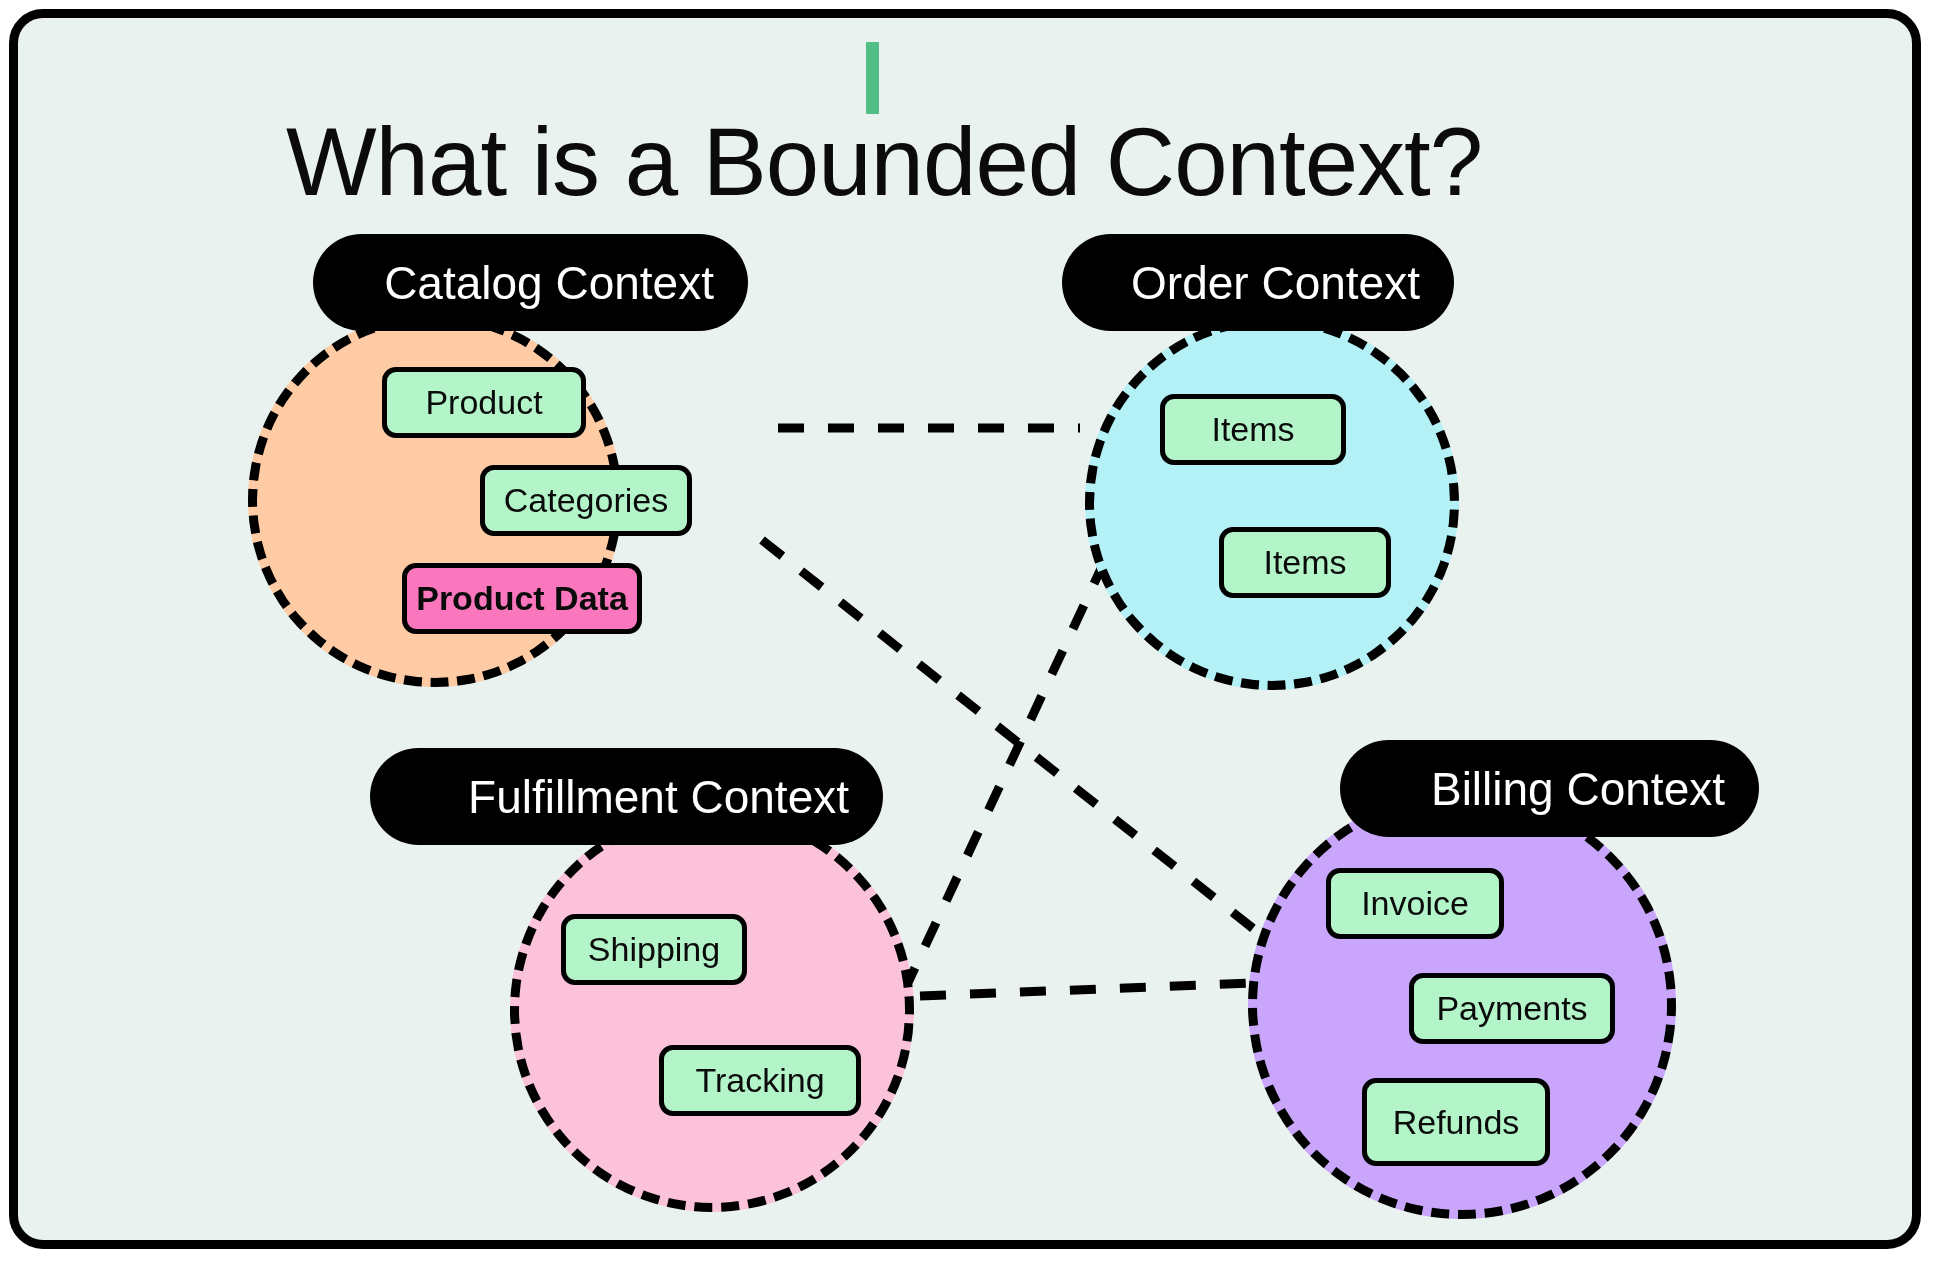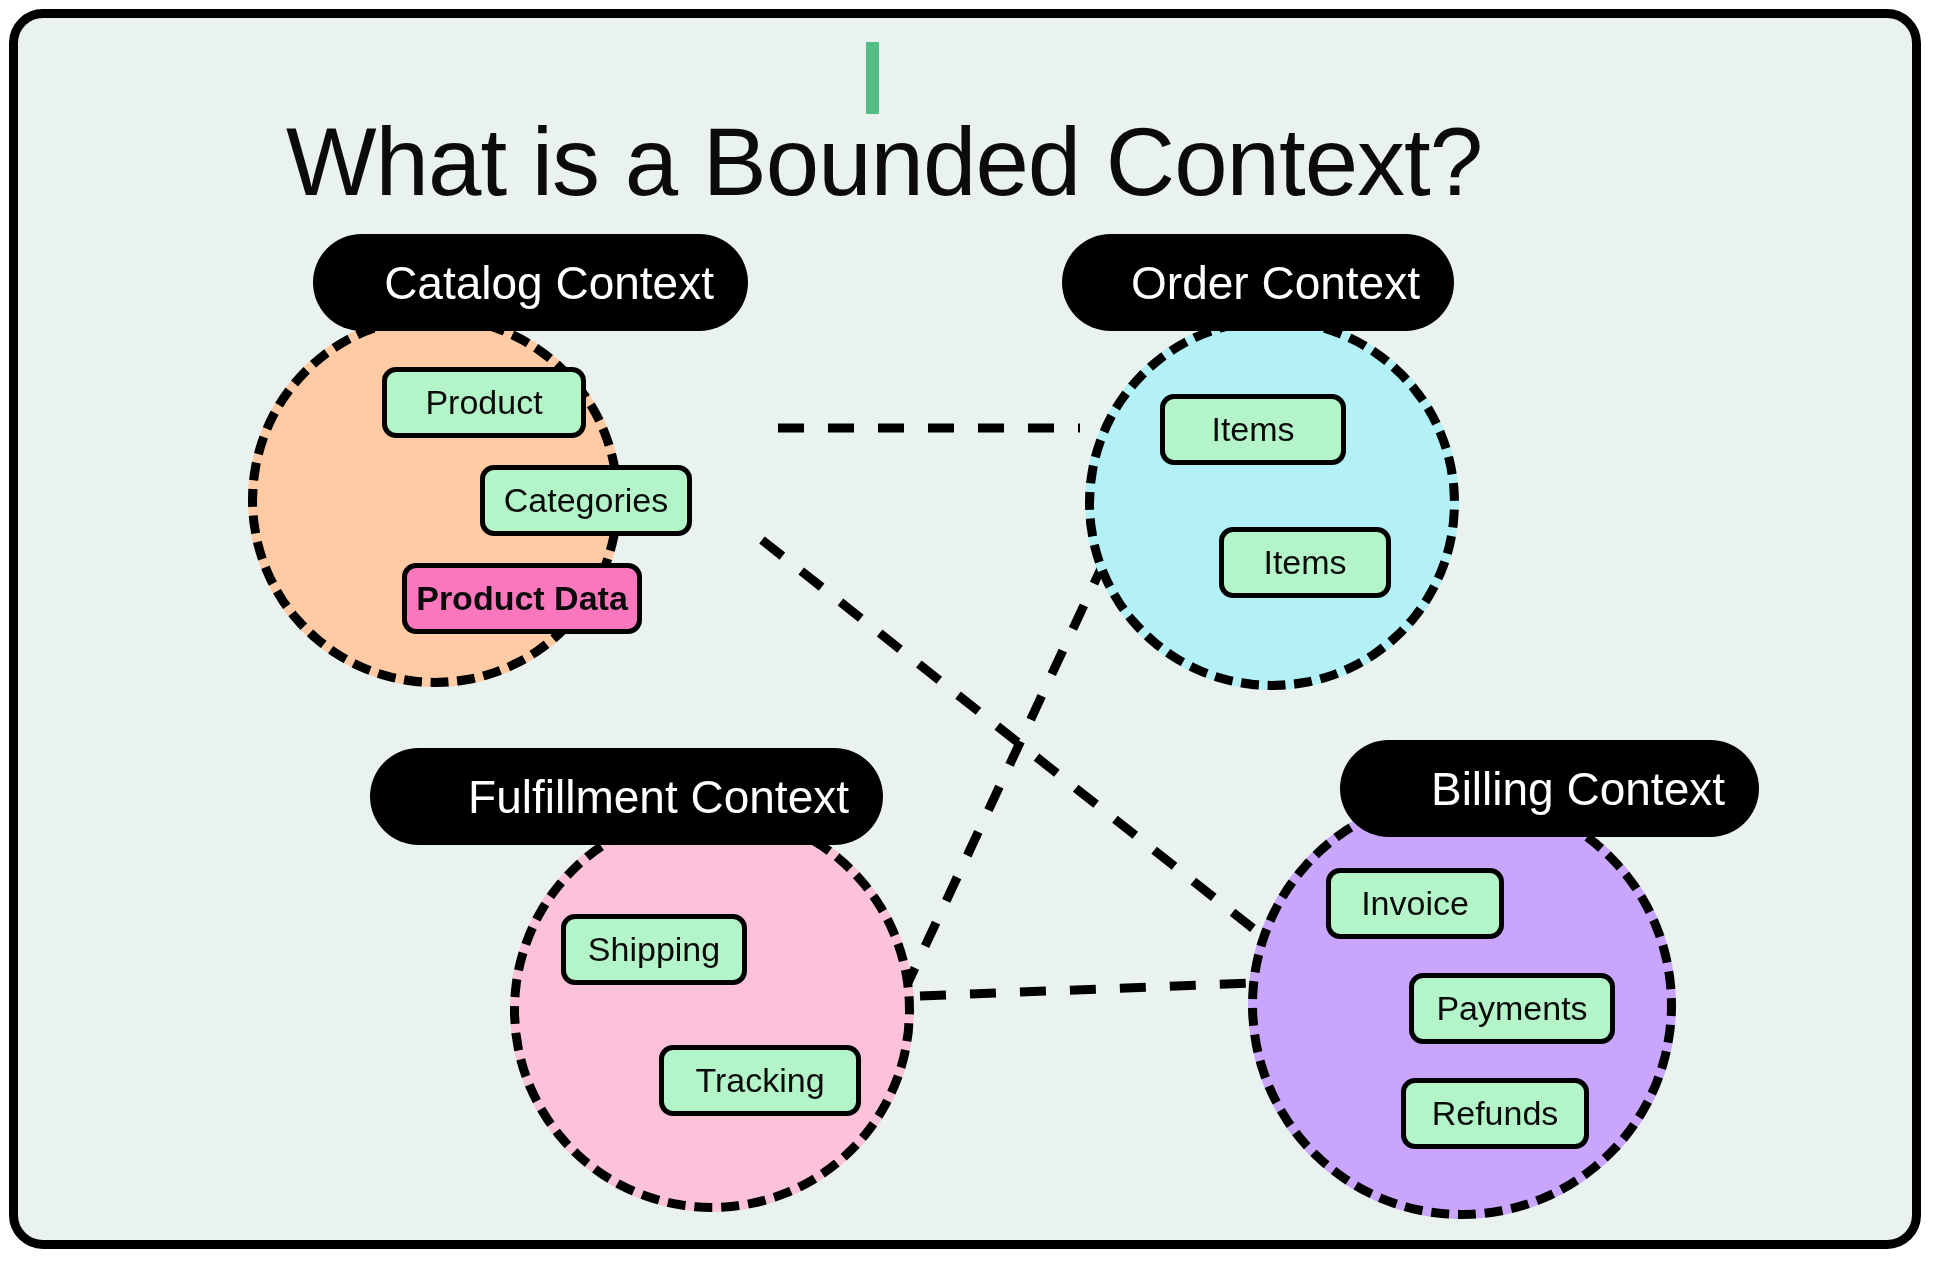--- a/index.html
+++ b/index.html
@@ -147,21 +147,21 @@
       </div>
       <div class="entity-box" style="left: 615px; top: 1045px; width: 202px; height: 71px; background: rgb(179, 245, 201); margin-left: 44px;">
         <span>Tracking</span>
       </div>
       <div class="entity-box" style="left: 1326px; top: 868px; width: 178px; height: 71px; background: rgb(179, 245, 201);">
         <span>Invoice</span>
       </div>
       <div class="entity-box" style="left: 1409px; top: 973px; width: 206px; height: 71px; background: rgb(179, 245, 201);">
         <span>Payments</span>
       </div>
-      <div class="entity-box" style="left: 1362px; top: 1078px; width: 188px; height: 71px; background: rgb(179, 245, 201); margin-left: 39px;">
+      <div class="entity-box" style="left: 1362px; top: 1078px; width: 188px; height: 88px; background: rgb(179, 245, 201);">
         <span>Refunds</span>
       </div>
       <div class="context-pill" style="left: 313px; top: 234px; width: 435px; height: 97px;">
         <span>Catalog Context</span>
       </div>
       <div class="context-pill" style="left: 1062px; top: 234px; width: 392px; height: 97px;">
         <span>Order Context</span>
       </div>
       <div class="context-pill" style="left: 370px; top: 748px; width: 513px; height: 97px;">
         <span>Fulfillment Context</span>

